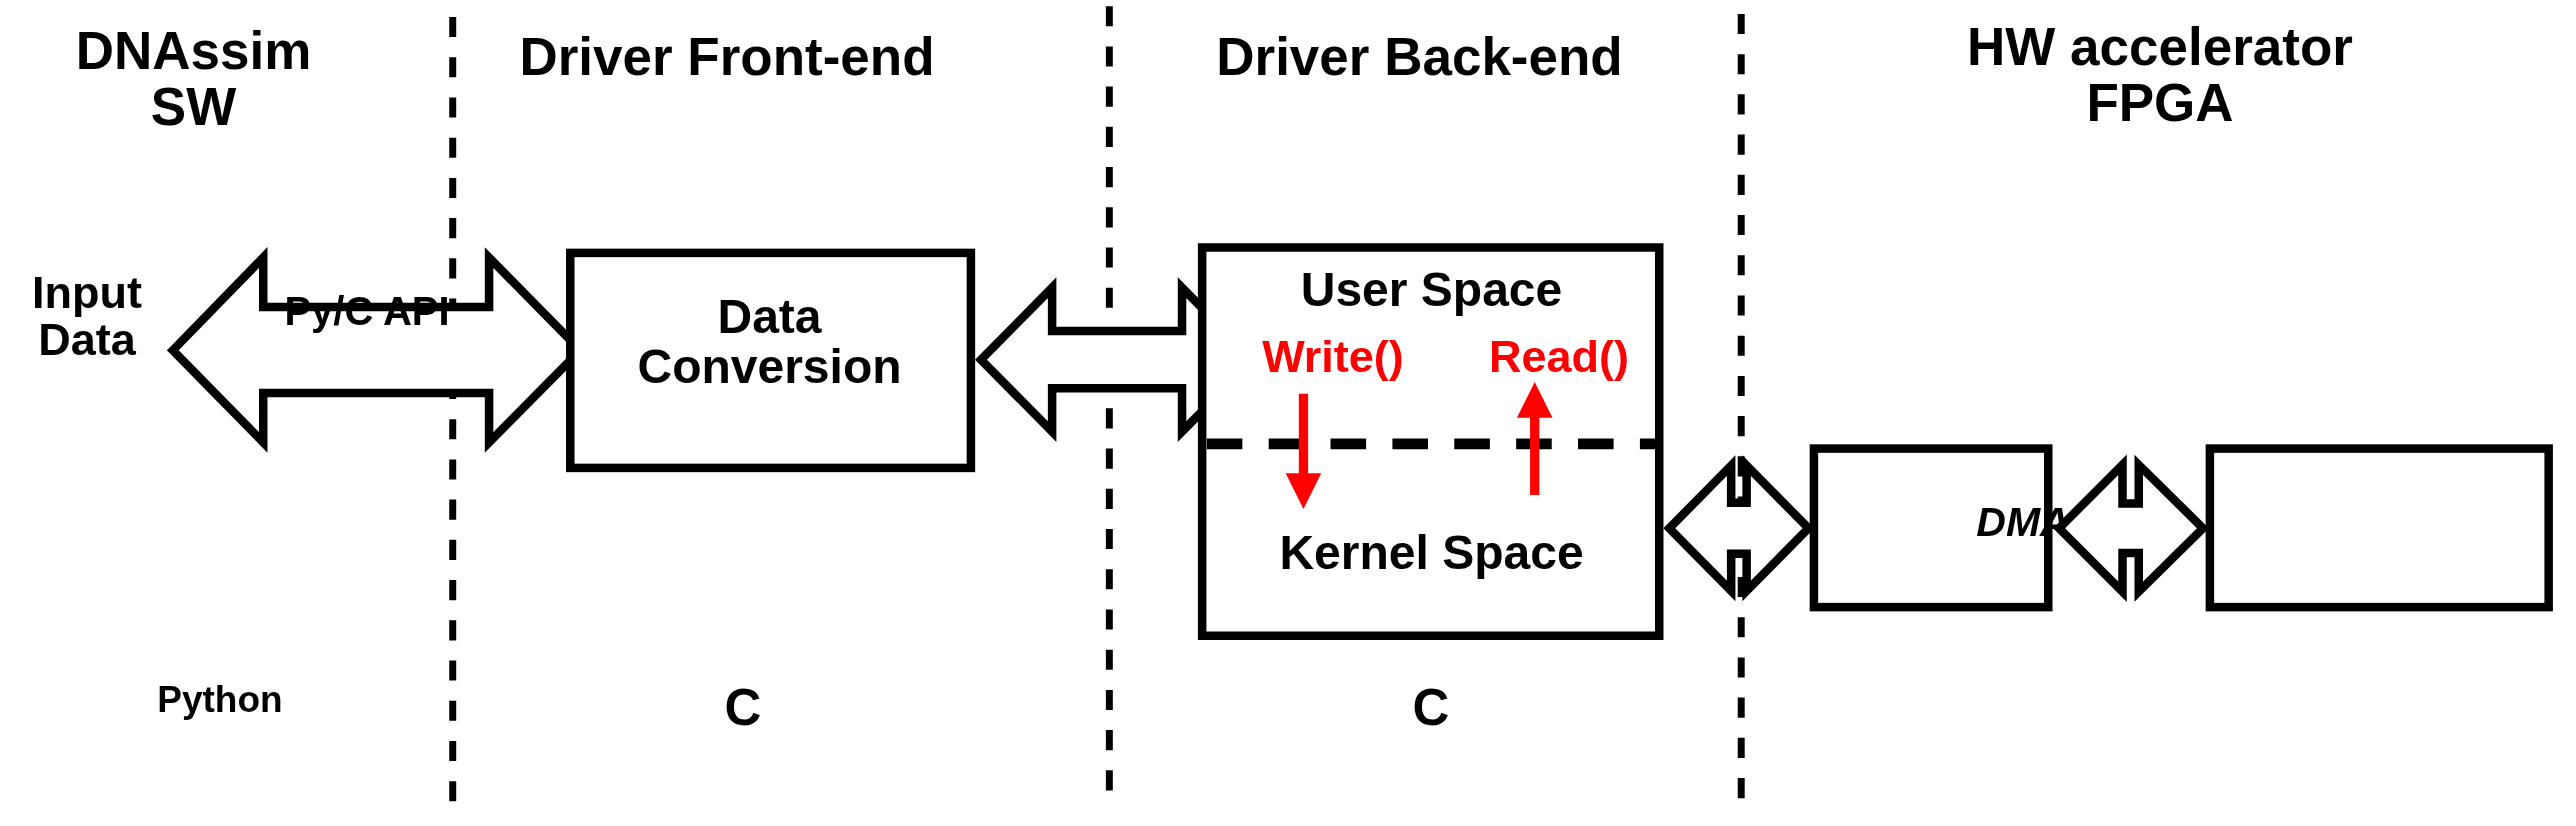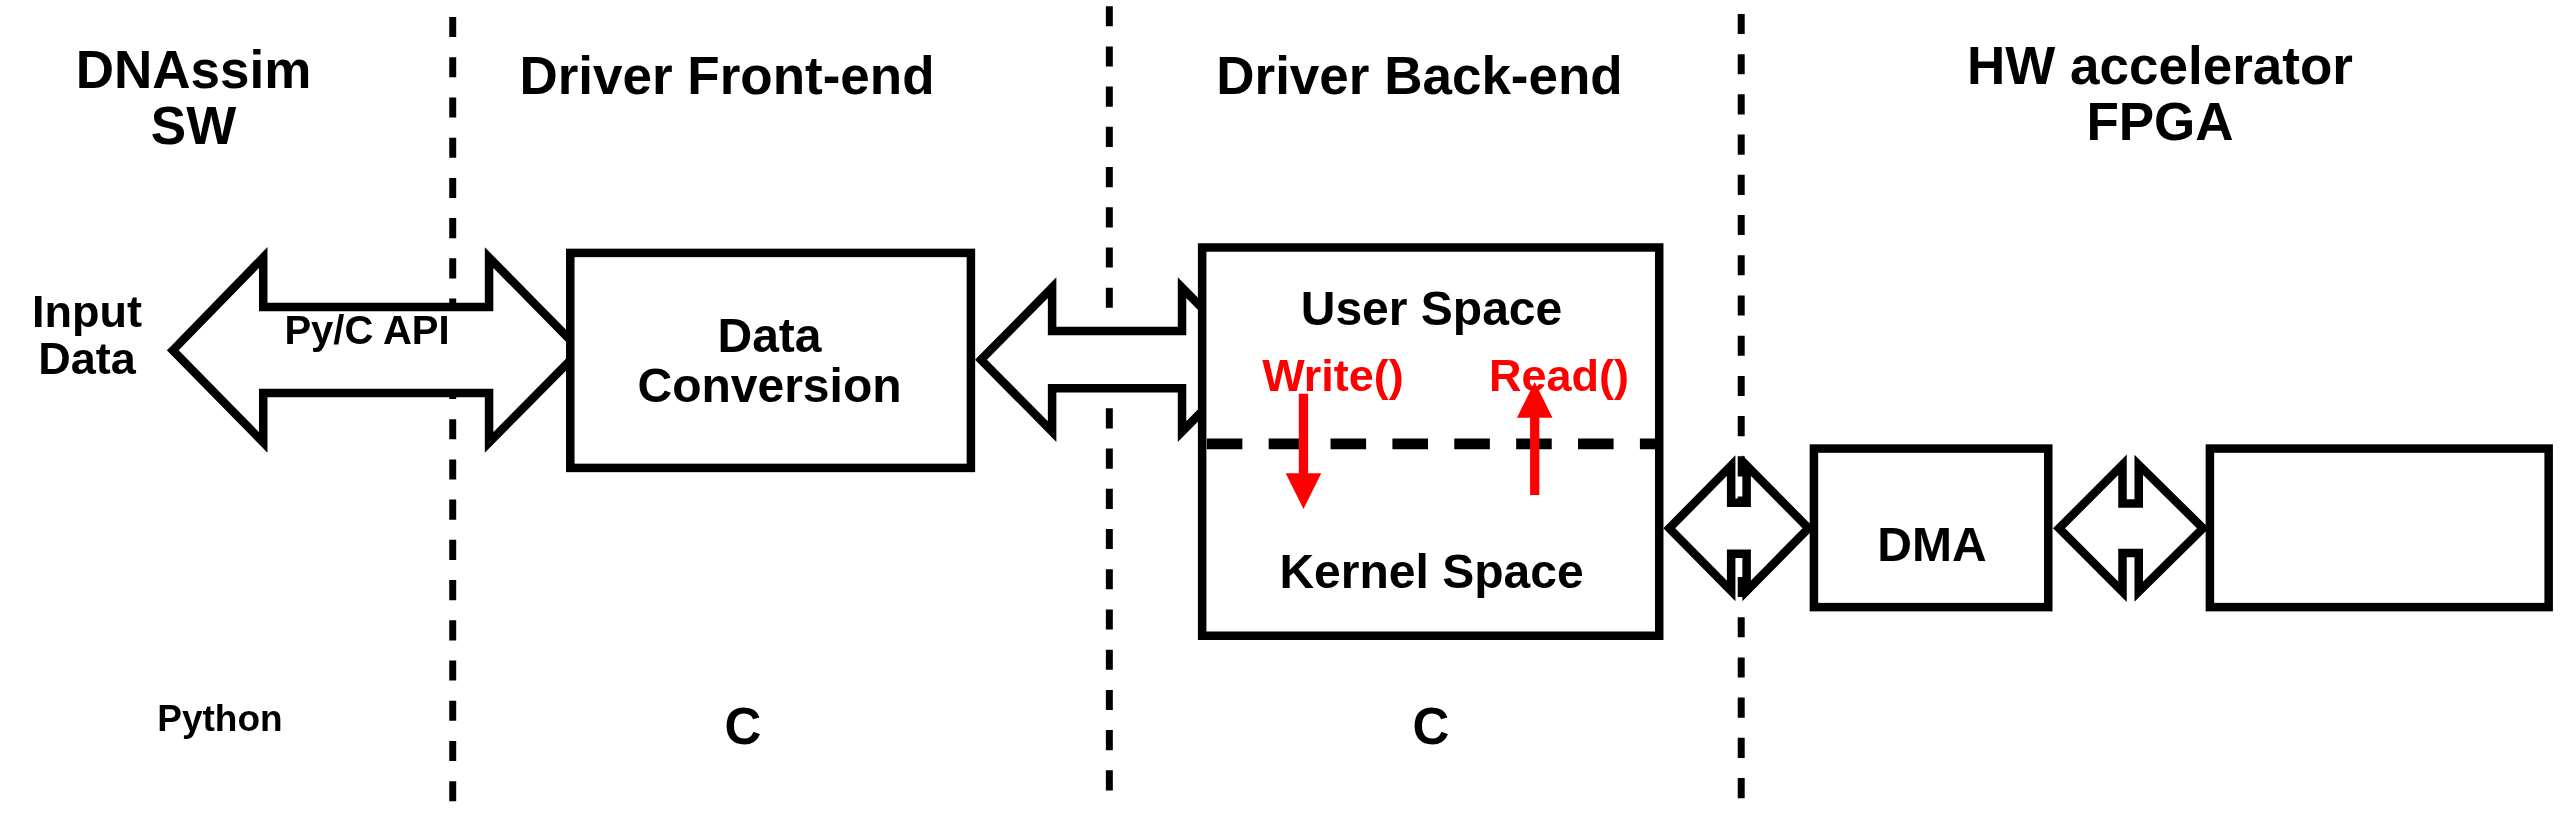--- a/index.html
+++ b/index.html
@@ -51,40 +51,39 @@
   .red-fill {
     fill: #FF0000;
   }
   .lbl {
     position: absolute;
     color: #000000;
     font-weight: bold;
     line-height: 1.05;
     white-space: pre;
     text-align: center;
-    margin-top: 19px;
   }
   .lbl-red { color: #FF0000; }
 
   #title-dnassim { left: 0px;    top: 23px;  width: 387px;  font-size: 53px; }
   #title-frontend{ left: 456px;  top: 29px;  width: 542px;  font-size: 53px; }
   #title-backend { left: 1114px; top: 29px;  width: 611px;  font-size: 53px; }
   #title-hw      { left: 1744px; top: 19.3px;  width: 832px; font-size: 53px; }
 
   #label-input-data { left: 0px;   top: 269px; width: 174px; font-size: 45px; }
   #label-pyc-api    { left: 197px; top: 290px; width: 340px; font-size: 40px; }
 
   #label-data-conversion { left: 576px; top: 292px; width: 387px; font-size: 48px; }
 
   #label-user-space   { left: 1207px; top: 265px; width: 449px; font-size: 48px; }
   #label-kernel-space { left: 1207px; top: 528px; width: 449px; font-size: 48px; }
   #label-write        { left: 1221px; top: 333px; width: 224px; font-size: 45px; text-align:center; }
   #label-read         { left: 1447px; top: 333px; width: 224px; font-size: 45px; text-align:center; }
 
-  #label-dma { left: 1814px; top: 501px; width: 236px; font-size: 48px; }
+  #label-dma { left: 1905px; top: 501px; width: 236px; font-size: 41px; font-style: italic; }
   #label-cbs { left: 2210px; top: 501px; width: 340px; font-size: 48px; }
 
   #foot-python { left: 73px;   top: 681px; width: 294px; font-size: 37px; }
   #foot-c1     { left: 627px;  top: 681px; width: 232px; font-size: 51px; }
   #foot-c2     { left: 1315px; top: 681px; width: 232px; font-size: 51px; }
 </style>
 </head>
 <body>
 
 <div id="diagram-root">

